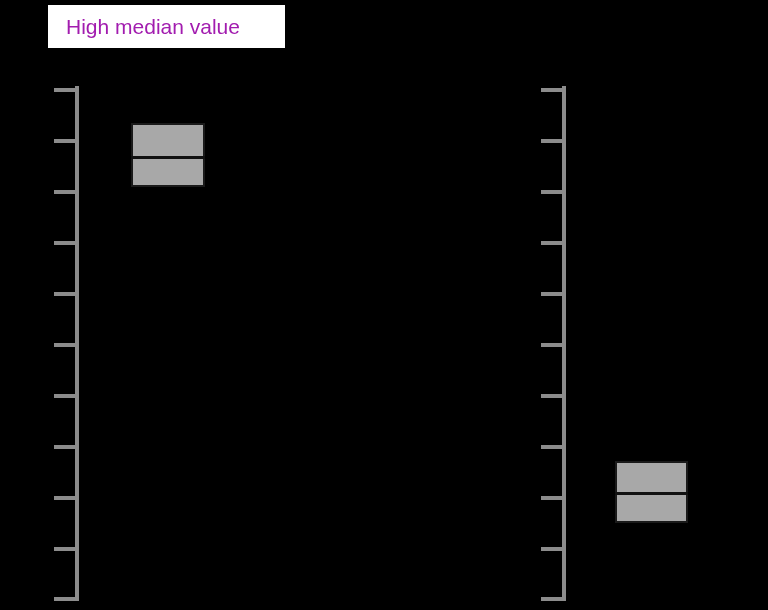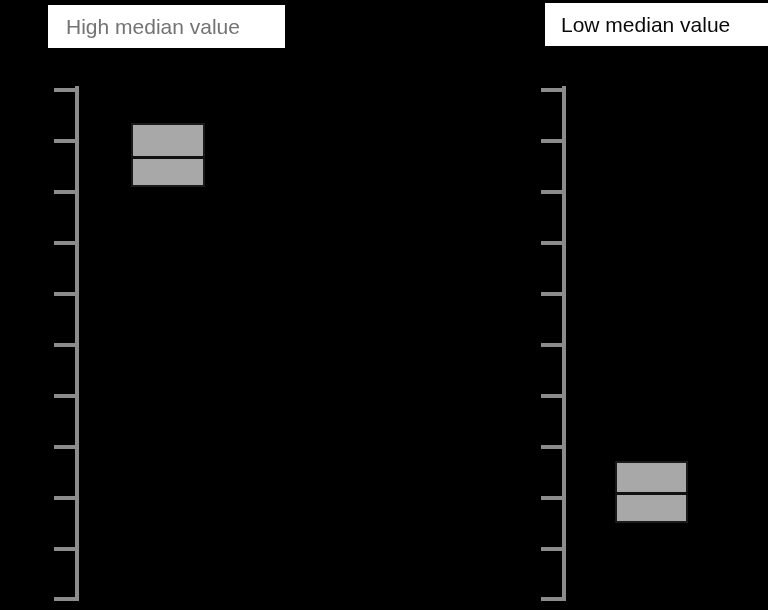--- a/index.html
+++ b/index.html
@@ -85,21 +85,21 @@
     width: 100%;
     height: 3px;
     background: #111111;
   }
 </style>
 </head>
 <body>
 
 <div id="stage" style="width: 768px; height: 610px; background: rgb(0, 0, 0);">
 
-  <div class="label-chip" id="label-high" style="left: 48px; top: 5px; width: 237px; height: 43px; background: rgb(255, 255, 255); color: #737373;">
+  <div class="label-chip" id="label-high" style="left: 48px; top: 5px; width: 237px; height: 43px; background: rgb(255, 255, 255); color: #a21caf;">
     <span>High median value</span>
   </div>
 
   <div class="axis" id="axis-high" style="left: 54px; top: 86px; width: 25px; height: 515px;">
     <div class="axis-spine" style="height: 515px; left: 21px; background: rgb(140, 140, 140);"></div>
   <div class="axis-tick" style="top: 2px; width: 21px; background: rgb(140, 140, 140);"></div>
       <div class="axis-tick" style="top: 53px; width: 21px; background: rgb(140, 140, 140);"></div>
       <div class="axis-tick" style="top: 104px; width: 21px; background: rgb(140, 140, 140);"></div>
       <div class="axis-tick" style="top: 155px; width: 21px; background: rgb(140, 140, 140);"></div>
       <div class="axis-tick" style="top: 206px; width: 21px; background: rgb(140, 140, 140);"></div>
@@ -109,23 +109,20 @@
       <div class="axis-tick" style="top: 410px; width: 21px; background: rgb(140, 140, 140);"></div>
       <div class="axis-tick" style="top: 461px; width: 21px; background: rgb(140, 140, 140);"></div>
       <div class="axis-tick" style="top: 511px; width: 21px; background: rgb(140, 140, 140);"></div>
     </div>
 
   <div class="boxplot" id="box-high" style="left: 131px; top: 123px; width: 74px; height: 64px;">
     <div class="box-body" style="background: rgb(168, 168, 168); border-color: rgb(26, 26, 26);"></div>
     <div class="box-median" style="top: 33px; background: rgb(17, 17, 17);"></div>
   </div>
 
-  <div class="label-chip" id="label-low" style="left: 545px; top: 3px; width: 223px; height: 43px; background: rgb(255, 255, 255); color: rgb(10, 10, 10);">
-    <span>Low median value</span>
-  </div>
 
   <div class="axis" id="axis-low" style="left: 541px; top: 86px; width: 25px; height: 515px;">
     <div class="axis-spine" style="height: 515px; left: 21px; background: rgb(140, 140, 140);"></div>
   <div class="axis-tick" style="top: 2px; width: 21px; background: rgb(140, 140, 140);"></div>
       <div class="axis-tick" style="top: 53px; width: 21px; background: rgb(140, 140, 140);"></div>
       <div class="axis-tick" style="top: 104px; width: 21px; background: rgb(140, 140, 140);"></div>
       <div class="axis-tick" style="top: 155px; width: 21px; background: rgb(140, 140, 140);"></div>
       <div class="axis-tick" style="top: 206px; width: 21px; background: rgb(140, 140, 140);"></div>
       <div class="axis-tick" style="top: 257px; width: 21px; background: rgb(140, 140, 140);"></div>
       <div class="axis-tick" style="top: 308px; width: 21px; background: rgb(140, 140, 140);"></div>

